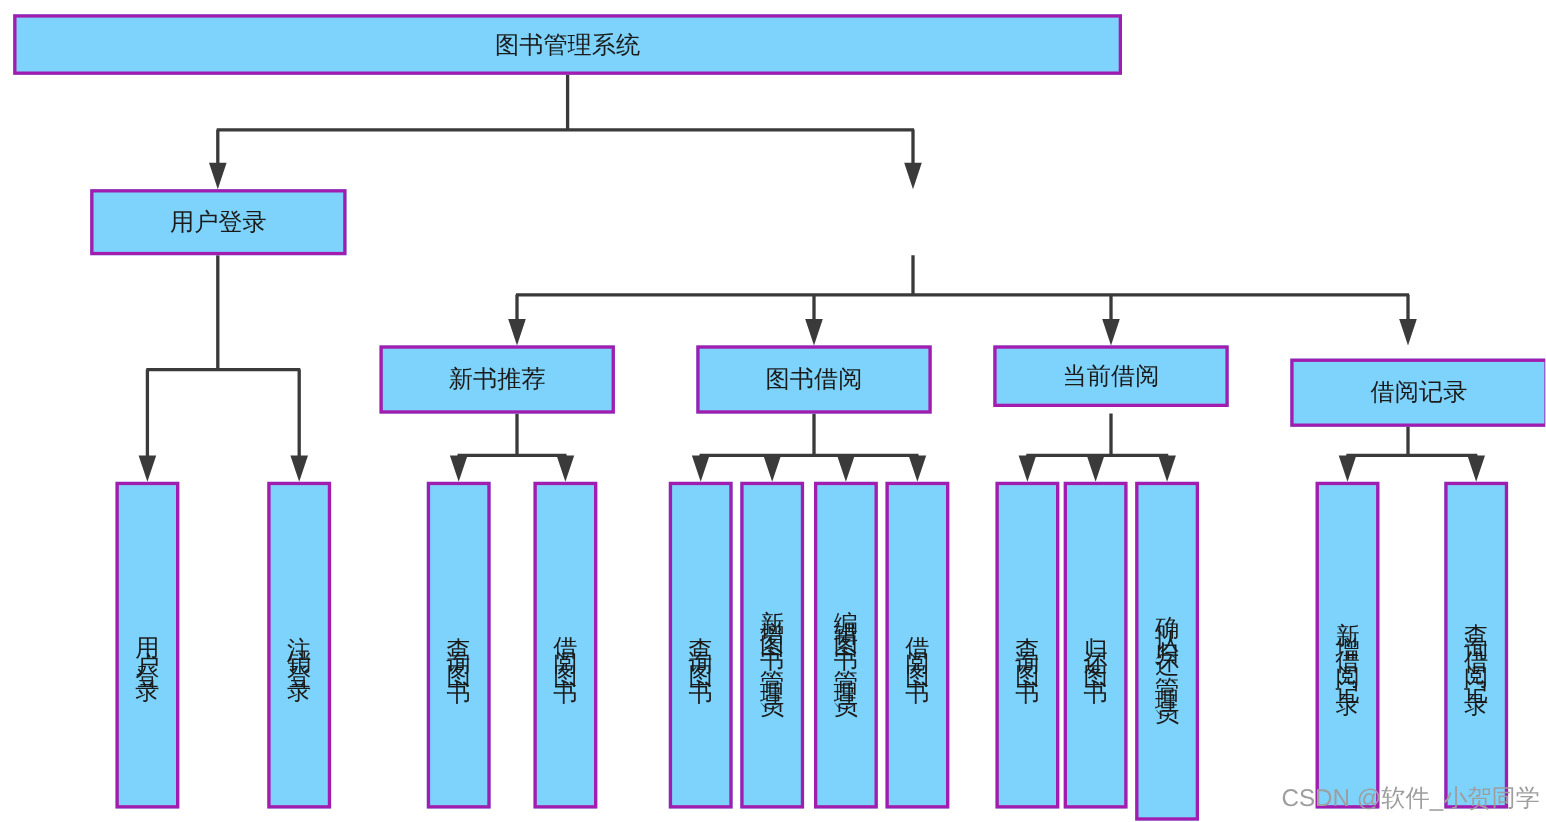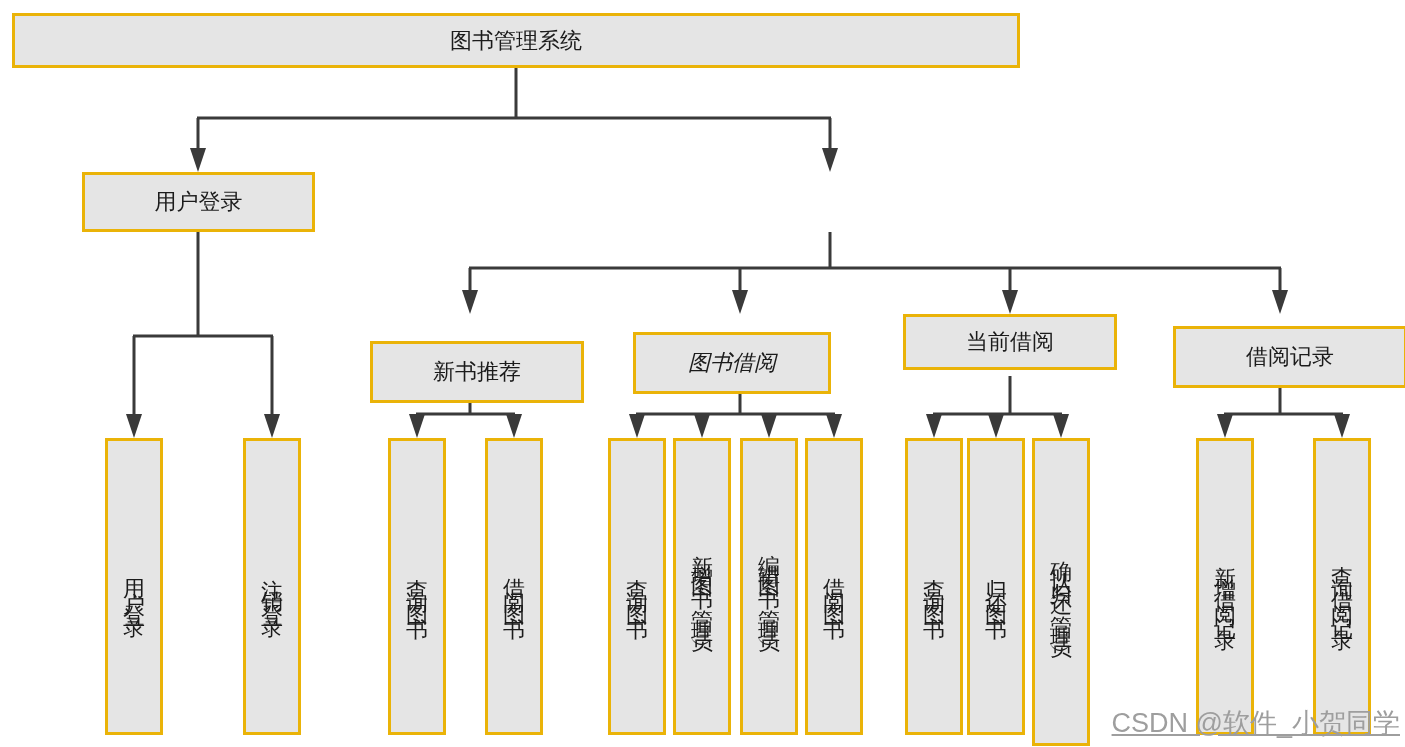--- a/index.html
+++ b/index.html
@@ -17,22 +17,22 @@
   }
   #wires {
     position: absolute;
     left: 0; top: 0;
     width: 1405px; height: 747px;
     z-index: 1;
   }
   .node {
     position: absolute;
     box-sizing: border-box;
-    border: 3px solid #eab308;
-    background: #e5e5e5;
+    border: 3px solid #a21caf;
+    background: #7dd3fc;
     display: flex;
     align-items: center;
     justify-content: center;
     color: #1b1b1b;
     font-size: 22px;
     z-index: 2;
     white-space: nowrap;
   }
   .leaf span {
     writing-mode: vertical-rl;
@@ -42,24 +42,23 @@
     font-size: 22px;
   }
   .leaf.tight span {
     letter-spacing: 11px;
   }
   .watermark {
     position: absolute;
     right: 5px;
     bottom: 6px;
     color: #9e9e9e;
-    font-size: 27px;
+    font-size: 22px;
     z-index: 3;
     white-space: nowrap;
-    text-decoration: underline;
   }
 </style>
 </head>
 <body>
 
 <div id="stage">
 
   <svg id="wires" viewBox="0 0 1405 747" xmlns="http://www.w3.org/2000/svg">
     <g stroke="#3a3a3a" stroke-width="3" fill="none">
 
@@ -106,24 +105,24 @@
   </svg>
 
   <div class="node" style="left:12px; top:13px; width:1008px; height:55px;">
     <span>图书管理系统</span>
   </div>
 
   <div class="node" style="left:82px; top:172px; width:233px; height:60px;">
     <span>用户登录</span>
   </div>
 
-  <div class="node" style="left:370px; top:314px; width:214px; height:62px;margin-top:27px;">
+  <div class="node" style="left:345px; top:314px; width:214px; height:62px;">
     <span>新书推荐</span>
   </div>
-  <div class="node" style="left:633px; top:332px; width:198px; height:62px;font-style:italic;">
+  <div class="node" style="left:633px; top:314px; width:214px; height:62px;">
     <span>图书借阅</span>
   </div>
   <div class="node" style="left:903px; top:314px; width:214px; height:56px;">
     <span>当前借阅</span>
   </div>
   <div class="node" style="left:1173px; top:326px; width:234px; height:62px;">
     <span>借阅记录</span>
   </div>
 
   <div class="node leaf" style="left:105px; top:438px; width:58px; height:297px;">

